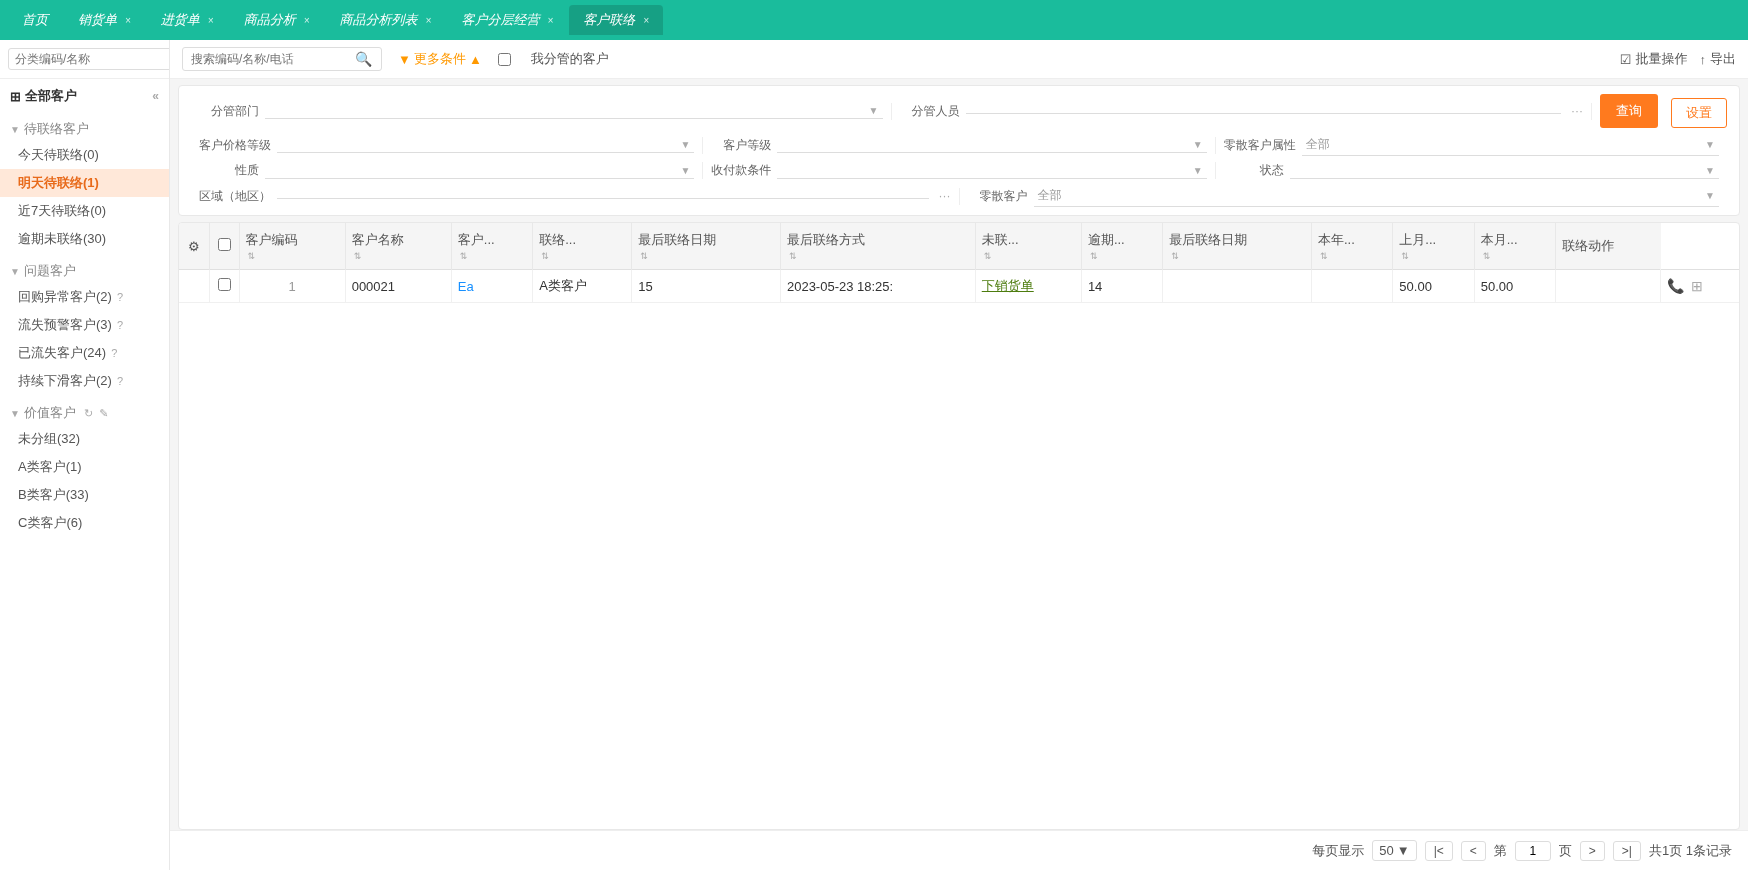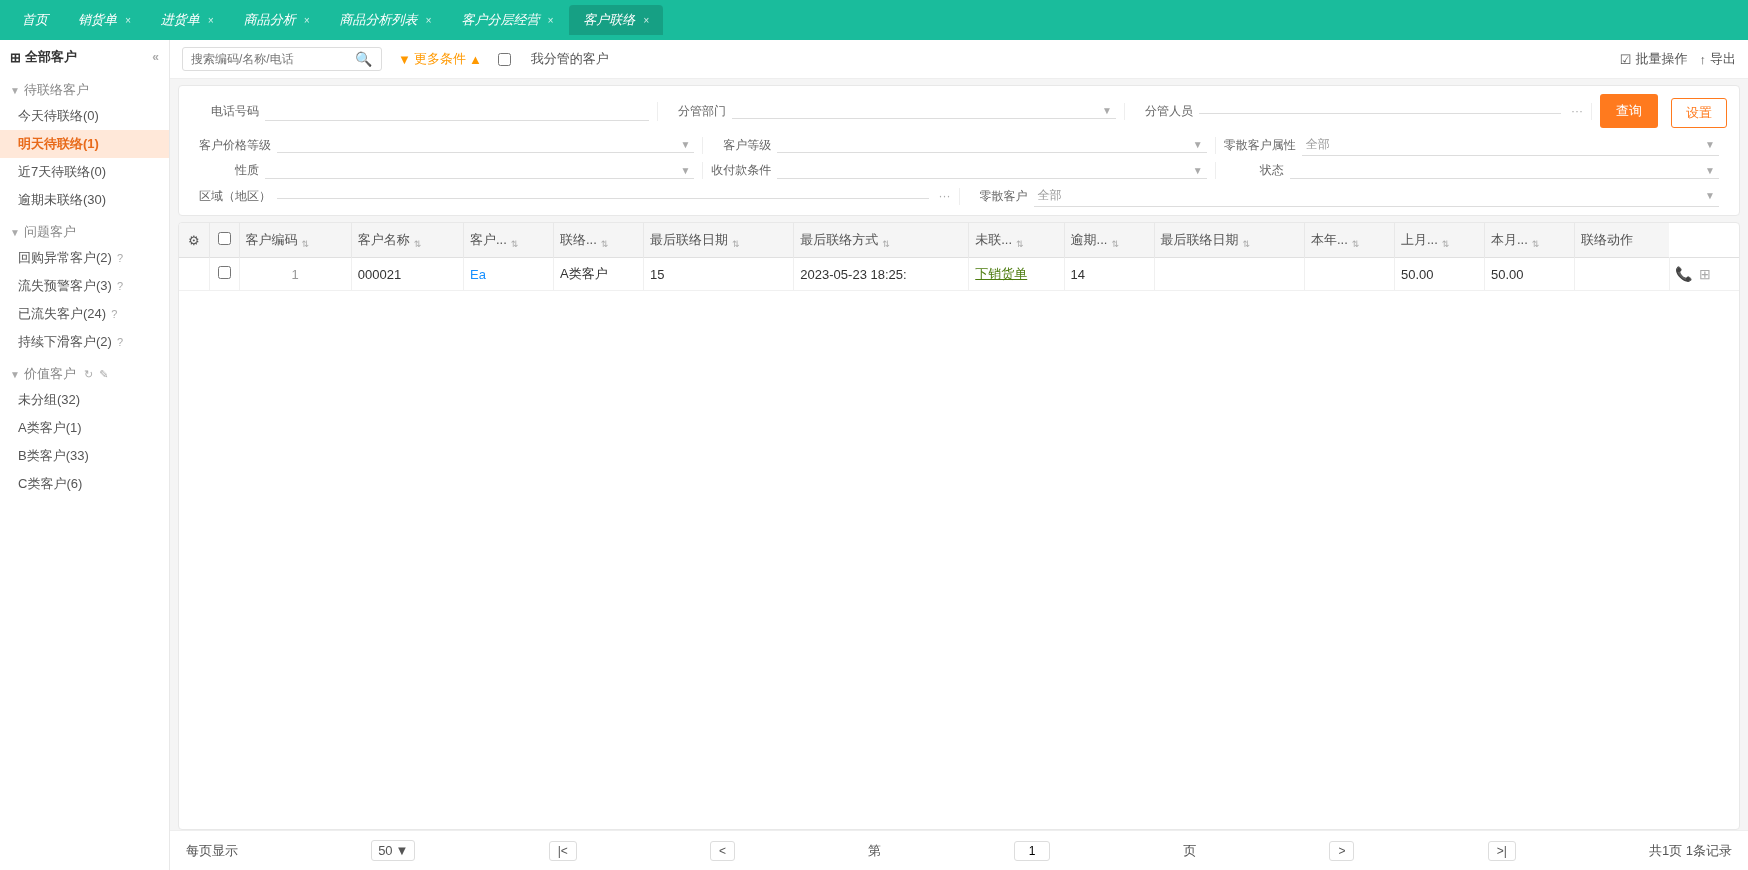--- a/index.html
+++ b/index.html
@@ -286,21 +286,21 @@
     .action-icons { display: flex; gap: 6px; align-items: center; }
     .action-icon { color: #aaa; cursor: pointer; font-size: 14px; }
 
     
     .pagination {
       height: 40px;
       background: #fff;
       border-top: 1px solid #eee;
       display: flex;
       align-items: center;
-      justify-content: space-between;
+      justify-content: flex-end;
       padding: 0 16px;
       gap: 8px;
       font-size: 12px;
       color: #555;
       flex-shrink: 0;
     }
     .page-size-box {
       border: 1px solid #ddd;
       border-radius: 3px;
       padding: 2px 6px;
@@ -323,21 +323,21 @@
       border: 1px solid #ddd;
       border-radius: 3px;
       width: 36px;
       text-align: center;
       padding: 2px 4px;
       font-size: 12px;
       outline: none;
     }
     .sort-icon { font-size: 9px; color: #aaa; margin-left: 2px; }
 
-    .col-header { display: flex; align-items: flex-end; gap: 2px; }
+    .col-header { display: flex; align-items: flex-start; gap: 2px; flex-direction: column; }
   </style>
 </head>
 <body>
 
 <div class="top-nav">
   <div class="nav-item">
     <span>首页</span>
   </div>
   <div class="nav-item">
     <span>销货单</span>
@@ -361,20 +361,24 @@
   </div>
   <div class="nav-item active">
     <span>客户联络</span>
     <span class="close-x">×</span>
   </div>
 </div>
 
 <div class="main-layout">
 
   <div class="sidebar">
+    <div class="sidebar-search">
+      <input type="text" placeholder="分类编码/名称" style="">
+
+    </div>
 
     <div class="sidebar-section">
       <div class="sidebar-group-header">
         <span>⊞</span>
         <span>全部客户</span>
         <span class="collapse-btn">«</span>
       </div>
     </div>
 
     <div class="sidebar-section">
@@ -465,24 +469,20 @@
         <div class="export-btn">
           <span>↑</span>
           <span>导出</span>
         </div>
       </div>
     </div>
 
     <div class="filter-panel">
 
       <div class="filter-row">
-        <div class="filter-field">
-          <span class="filter-label">电话号码</span>
-          <input class="filter-input" type="text" style="">
-        </div>
         <div class="filter-field">
           <span class="filter-label">分管部门</span>
           <div class="filter-select">
             <span class="select-text"></span>
             <span class="chevron">▼</span>
           </div>
         </div>
         <div class="filter-field">
           <span class="filter-label">分管人员</span>
           <div class="filter-select">

